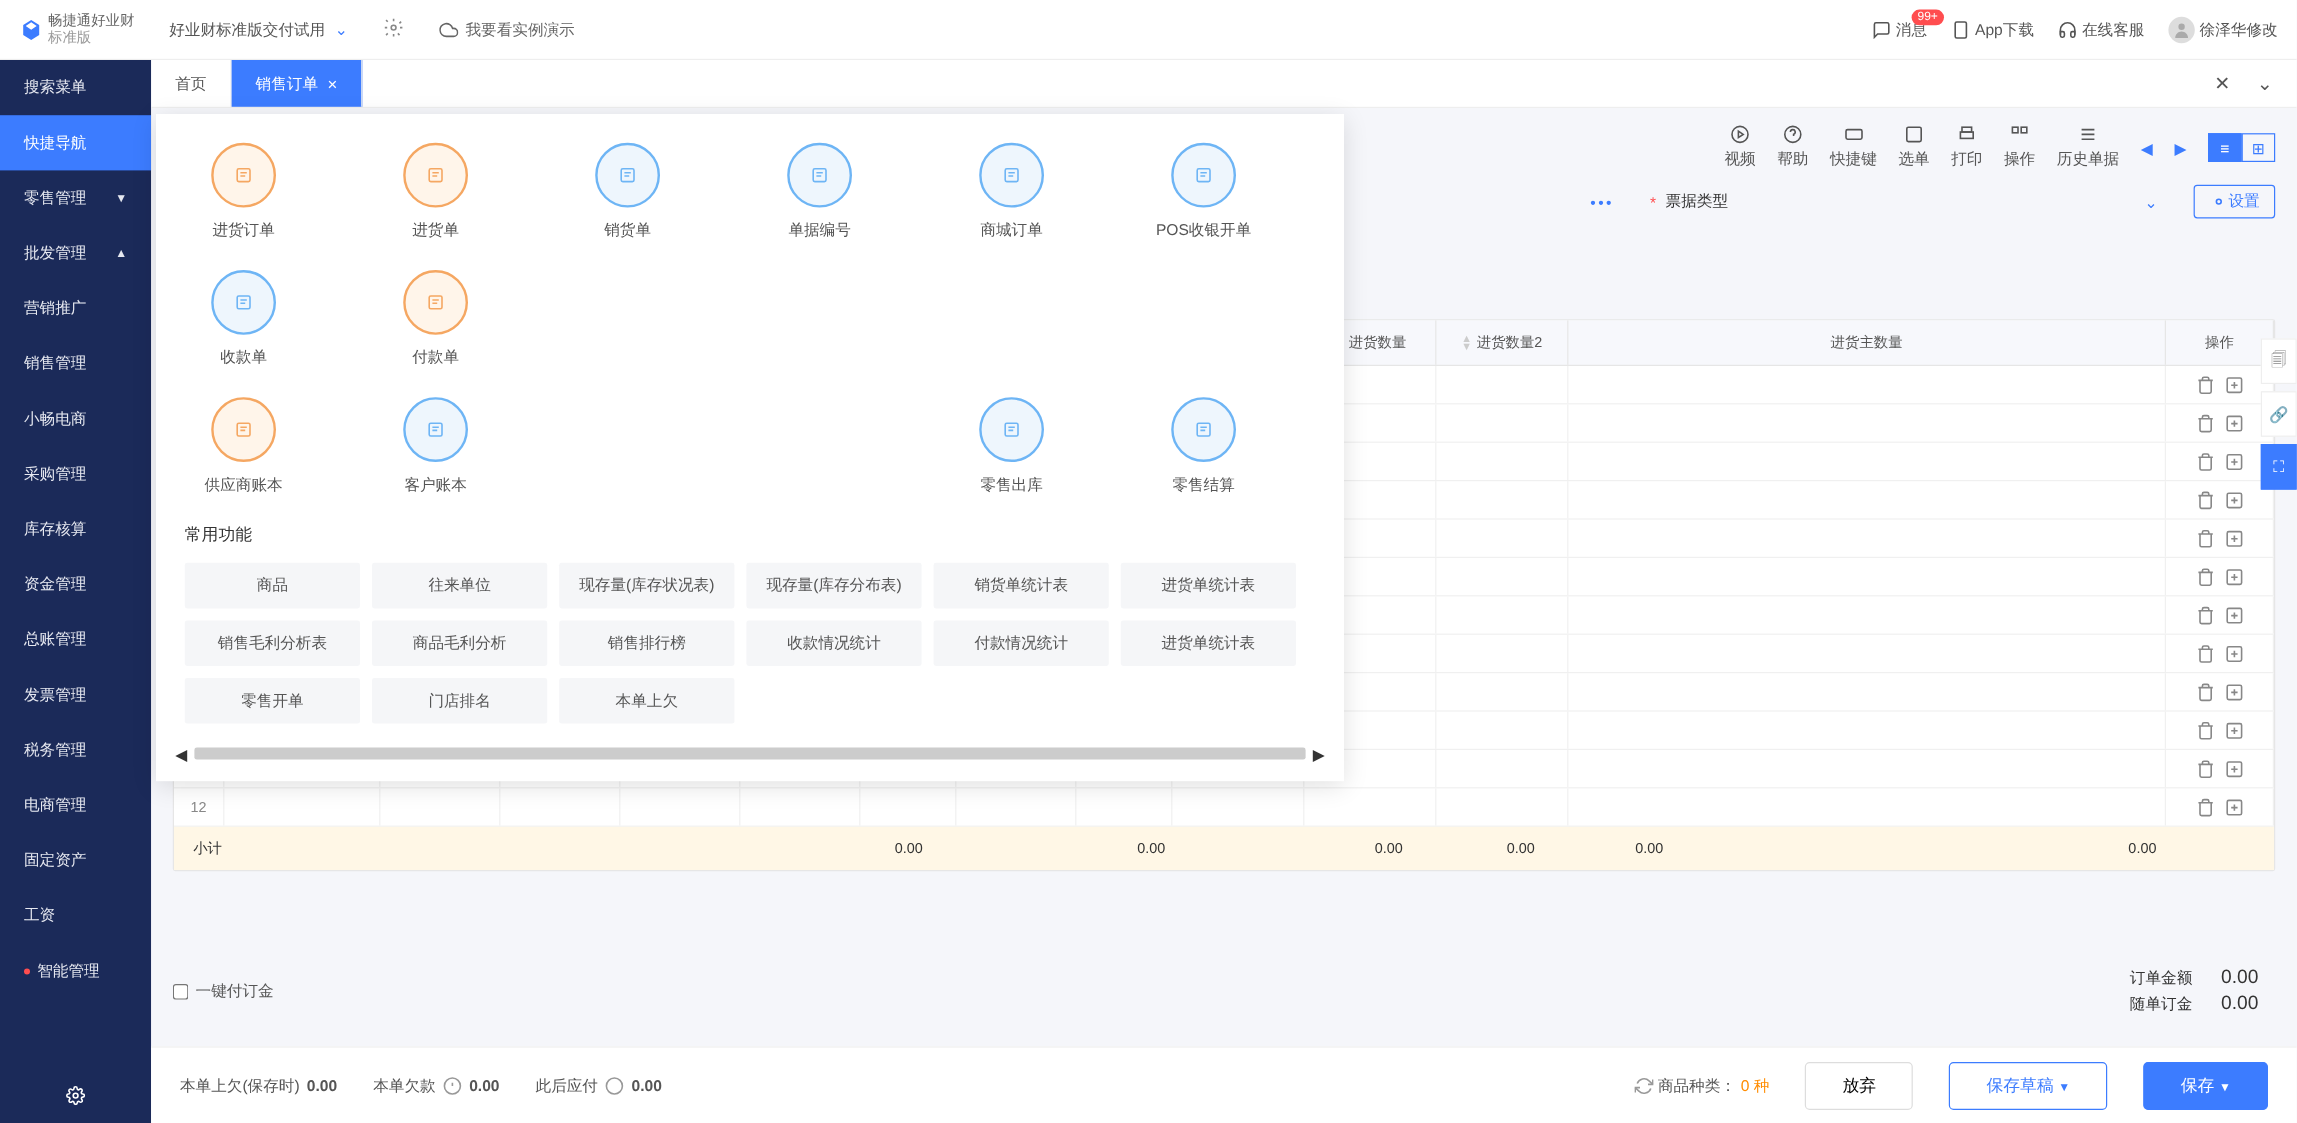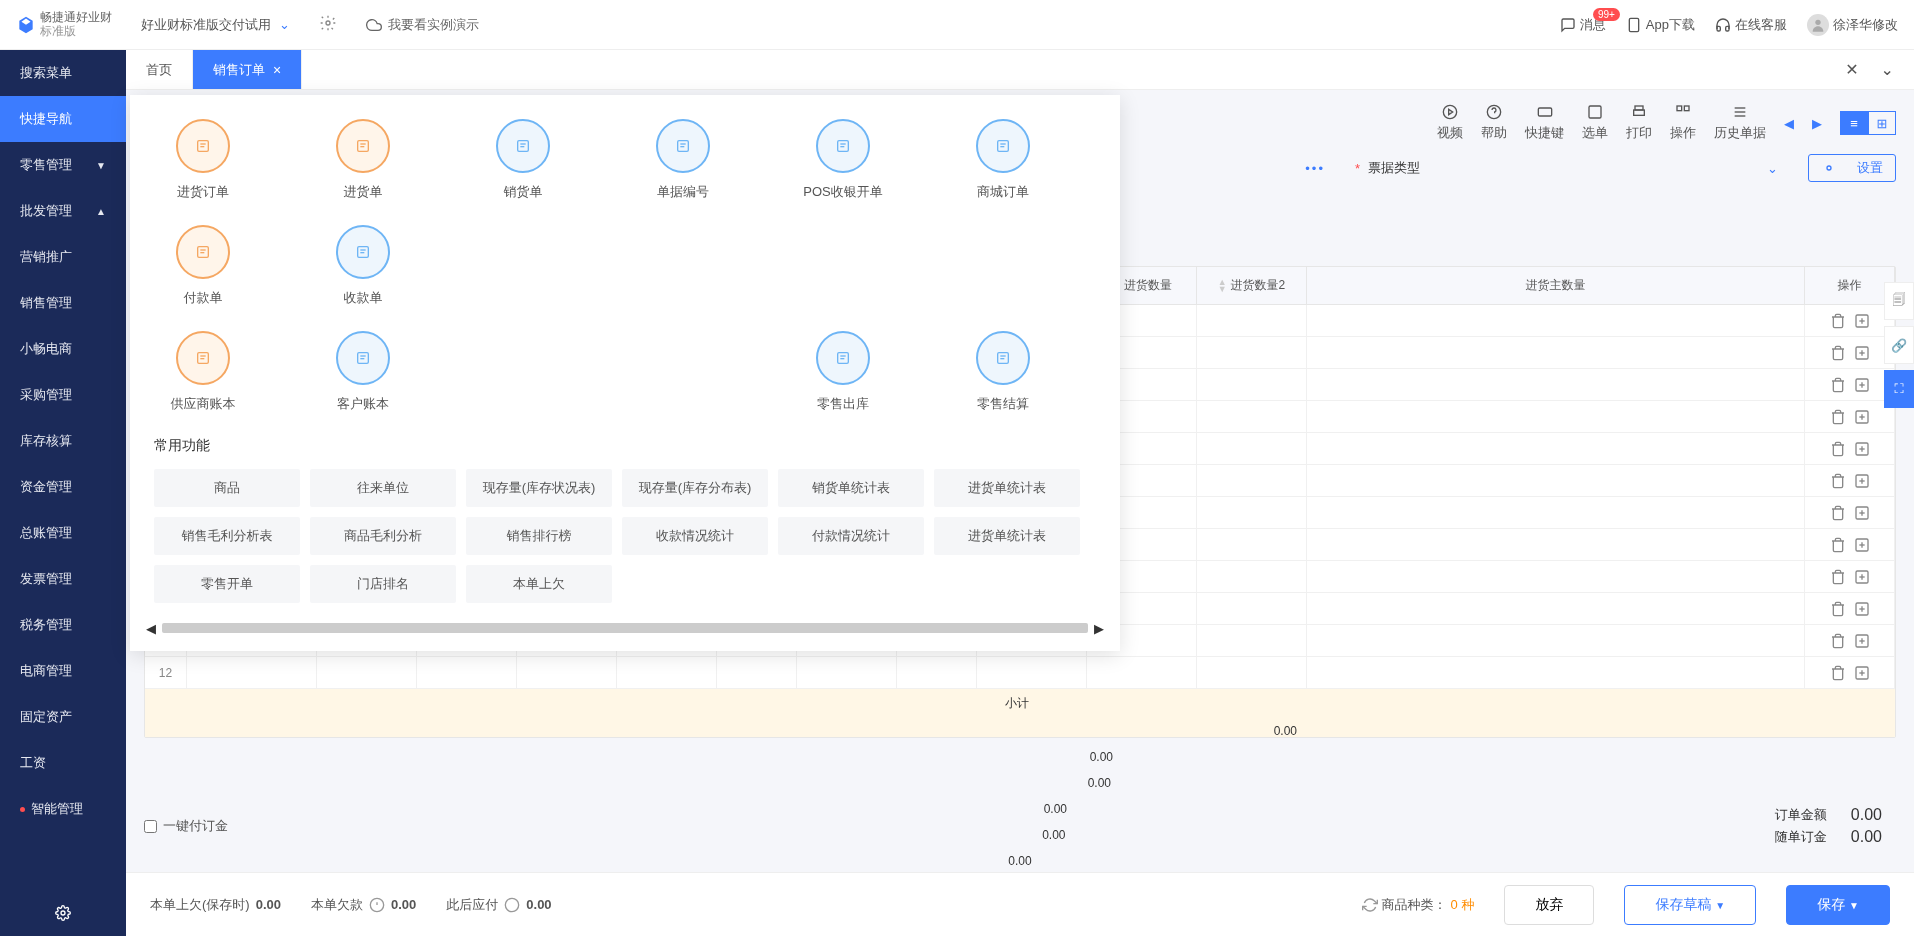--- a/index.html
+++ b/index.html
@@ -39,39 +39,39 @@
     
     
     .main { position: absolute; left: 126px; right: 0; top: 90px; bottom: 0; background: #f5f6fa; padding: 14px 18px 0 18px; overflow: hidden; }
     .doc-toolbar { display: flex; align-items: center; gap: 18px; margin-bottom: 12px; }
     .doc-toolbar-left { display: flex; align-items: center; gap: 16px; color: #bbb; font-size: 13px; }
     .doc-toolbar-right { margin-left: auto; display: flex; align-items: center; gap: 18px; font-size: 13px; color: #555; }
     .toolbar-action { display: flex; align-items: center; gap: 4px; cursor: pointer; flex-direction: column; }
     .view-toggle { display: flex; }
     .view-btn { width: 28px; height: 24px; border: 1px solid #3c7cff; display: flex; align-items: center; justify-content: center; }
     .view-btn.active { background: #3c7cff; color: #fff; }
-    .settings-btn { border: 1px solid #3c7cff; color: #3c7cff; padding: 4px 12px; border-radius: 3px; display: flex; align-items: center; gap: 20px; justify-content: flex-end; }
+    .settings-btn { border: 1px solid #3c7cff; color: #3c7cff; padding: 4px 12px; border-radius: 3px; display: flex; align-items: center; gap: 0; justify-content: flex-end; }
     .nav-arrow { color: #3c7cff; }
     
     
     .form-row { display: flex; align-items: center; gap: 30px; color: #bbb; font-size: 13px; margin-bottom: 10px; }
     .form-field { display: flex; align-items: center; gap: 6px; }
     .req-star { color: #ff4d4f; }
     .ticket-type { margin-left: auto; display: flex; align-items: center; gap: 8px; }
     .ticket-label { color: #333; }
     .ticket-select { border: none; background: transparent; width: 350px; color: #999; display: flex; justify-content: flex-end; }
     
     
     .table-wrap { background: #fff; border: 1px solid #e6e6e6; border-radius: 2px; }
     .table-header { display: flex; background: #f7f8fc; border-bottom: 1px solid #e6e6e6; font-size: 12px; color: #555; }
     .th { padding: 10px 8px; border-right: 1px solid #e6e6e6; display: flex; align-items: center; justify-content: center; gap: 4px; }
     .th .sort { color: #ccc; font-size: 9px; line-height: 0.7; display: flex; flex-direction: column; }
     .table-body .tr { display: flex; border-bottom: 1px solid #f0f0f0; height: 32px; }
     .td { padding: 6px 8px; border-right: 1px solid #f0f0f0; text-align: center; font-size: 12px; color: #888; display: flex; align-items: center; justify-content: center; }
-    .subtotal-row { display: flex; background: #fff7e6; height: 48px; align-items: center; font-size: 13px; flex-direction: column; }
+    .subtotal-row { display: flex; background: #fff7e6; height: 36px; align-items: center; font-size: 13px; }
     .subtotal-row .td { border-right: none; color: #333; }
     .action-icons { display: flex; gap: 8px; color: #888; }
     
     
     .quicknav { position: absolute; left: 130px; top: 95px; width: 990px; background: #fff; box-shadow: 0 4px 20px rgba(0,0,0,0.12); z-index: 10; padding: 24px 0 16px 0; }
     .flow-row { display: flex; gap: 70px; padding: 0 28px; margin-bottom: 24px; justify-content: flex-start; position: relative; }
     .flow-item { width: 90px; text-align: center; }
     .flow-icon { width: 54px; height: 54px; border-radius: 50%; margin: 0 auto 10px; display: flex; align-items: center; justify-content: center; border: 2px solid; }
     .flow-icon.orange { border-color: #f5a762; color: #f5a762; background: #fff5ea; }
     .flow-icon.blue { border-color: #6eb5f5; color: #6eb5f5; background: #eef6fd; }
@@ -829,53 +829,53 @@
           <div class="flow-label">单据编号</div>
         </div>
         <div class="flow-item">
           <div class="flow-icon blue">
             <svg viewBox="0 0 24 24" fill="none" stroke="currentColor" stroke-width="2" width="24" height="24">
               <rect x="4" y="4" width="16" height="16" rx="2"></rect>
               <line x1="8" y1="9" x2="16" y2="9"></line>
               <line x1="8" y1="13" x2="14" y2="13"></line>
             </svg>
           </div>
+          <div class="flow-label">商城订单</div>
+        </div>
+        <div class="flow-item">
+          <div class="flow-icon blue">
+            <svg viewBox="0 0 24 24" fill="none" stroke="currentColor" stroke-width="2" width="24" height="24">
+              <rect x="4" y="4" width="16" height="16" rx="2"></rect>
+              <line x1="8" y1="9" x2="16" y2="9"></line>
+              <line x1="8" y1="13" x2="14" y2="13"></line>
+            </svg>
+          </div>
           <div class="flow-label">POS收银开单</div>
         </div>
+      </div>
+      <div class="flow-row">
         <div class="flow-item">
           <div class="flow-icon blue">
             <svg viewBox="0 0 24 24" fill="none" stroke="currentColor" stroke-width="2" width="24" height="24">
               <rect x="4" y="4" width="16" height="16" rx="2"></rect>
               <line x1="8" y1="9" x2="16" y2="9"></line>
               <line x1="8" y1="13" x2="14" y2="13"></line>
             </svg>
           </div>
-          <div class="flow-label">商城订单</div>
-        </div>
-      </div>
-      <div class="flow-row">
+          <div class="flow-label">收款单</div>
+        </div>
         <div class="flow-item">
           <div class="flow-icon orange">
             <svg viewBox="0 0 24 24" fill="none" stroke="currentColor" stroke-width="2" width="24" height="24">
               <rect x="4" y="4" width="16" height="16" rx="2"></rect>
               <line x1="8" y1="9" x2="16" y2="9"></line>
               <line x1="8" y1="13" x2="14" y2="13"></line>
             </svg>
           </div>
           <div class="flow-label">付款单</div>
-        </div>
-        <div class="flow-item">
-          <div class="flow-icon blue">
-            <svg viewBox="0 0 24 24" fill="none" stroke="currentColor" stroke-width="2" width="24" height="24">
-              <rect x="4" y="4" width="16" height="16" rx="2"></rect>
-              <line x1="8" y1="9" x2="16" y2="9"></line>
-              <line x1="8" y1="13" x2="14" y2="13"></line>
-            </svg>
-          </div>
-          <div class="flow-label">收款单</div>
         </div>
         <div class="flow-item"></div>
         <div class="flow-item"></div>
         <div class="flow-item"></div>
       </div>
       <div class="flow-row">
         <div class="flow-item">
           <div class="flow-icon orange">
             <svg viewBox="0 0 24 24" fill="none" stroke="currentColor" stroke-width="2" width="24" height="24">
               <rect x="4" y="4" width="16" height="16" rx="2"></rect>

